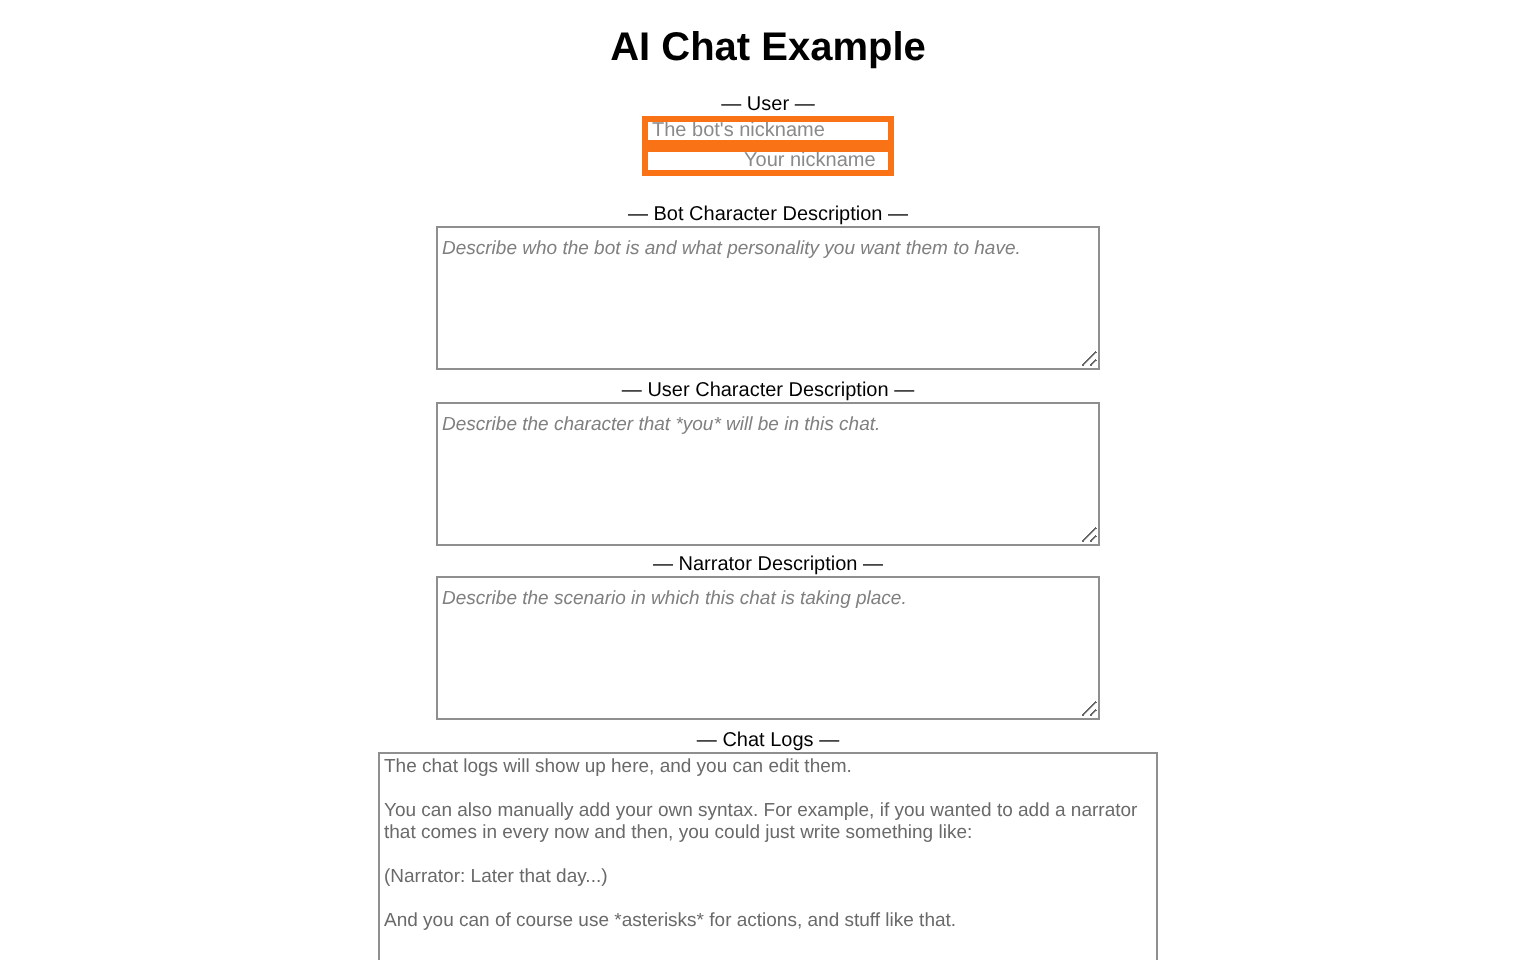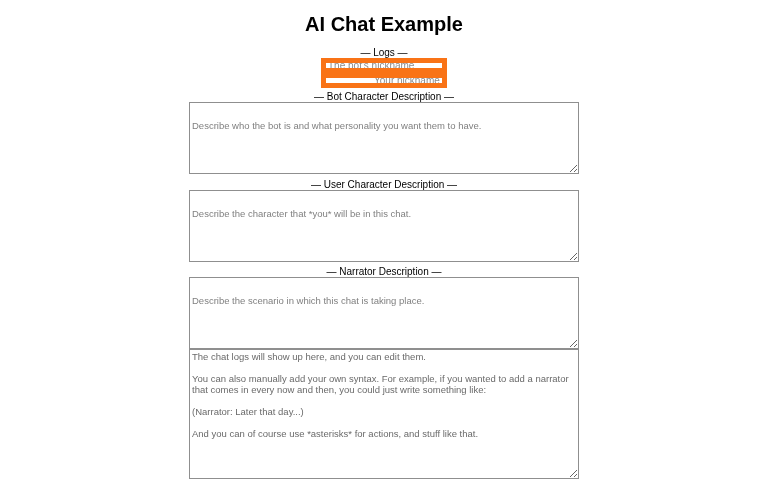--- a/index.html
+++ b/index.html
@@ -31,48 +31,49 @@
       height: 11px;
       color: #000;
     }
     .names-label { margin-top: 11px; }
     .name-input {
       display: block;
       margin: 0 auto;
       width: 126px;
       height: 15px;
       box-sizing: border-box;
-      border: 5px solid #f97316;
+      border: 3px solid #f97316;
       font-size: 10px;
       padding: 0 2px;
       font-family: "Liberation Sans", sans-serif;
       color: #333;
       background: #fff;
       text-align: left;
     }
     .name-input::placeholder { color: #8a8a8a; }
     .name-input + .name-input { margin-top: 0px; padding-left: 48px; }
     .desc-area {
       display: block;
       margin: 0 auto;
-      width: 390px;
+      width: 332px;
       height: 72px;
       box-sizing: border-box;
       border: 1px solid #8f8f8f;
       font-size: 9.5px;
       line-height: 11px;
-      padding: 17px 2px;
+      padding: 5px 2px;
       font-family: "Liberation Sans", sans-serif;
       resize: vertical;
       text-align: left;
       background: #fff;
       color: #555;
+      font-style: italic;
     }
     .desc-area::placeholder { color: #808080; }
-    .gap-label { margin-top: 3px; }
+    .gap-label { margin-top: 14px; }
     .chat-area {
       display: block;
       margin: 0 auto;
       width: 390px;
       height: 130px;
       box-sizing: border-box;
       border: 1px solid #8f8f8f;
       font-size: 9.5px;
       line-height: 11px;
       padding: 1px 2px;
@@ -83,33 +84,34 @@
       white-space: pre-wrap;
       overflow: hidden;
     }
   </style>
 </head>
 <body>
 
 <div class="page">
   <h1>AI Chat Example</h1>
 
-  <div class="section-label names-label">— Logs —</div>
+  <div class="section-label names-label">— User —</div>
   <input class="name-input" type="text" placeholder="The bot's nickname" style="">
   <input class="name-input" type="text" placeholder="Your nickname" style="">
 
   <div class="section-label gap-label">— Bot Character Description —</div>
   <textarea class="desc-area" placeholder="Describe who the bot is and what personality you want them to have." style=""></textarea>
 
   <div class="section-label gap-label" style="margin-top:5px;text-align:center;">— User Character Description —</div>
   <textarea class="desc-area" placeholder="Describe the character that *you* will be in this chat." style=""></textarea>
 
   <div class="section-label gap-label" style="margin-top:4px;">— Narrator Description —</div>
   <textarea class="desc-area" placeholder="Describe the scenario in which this chat is taking place." style=""></textarea>
 
+  <div class="section-label gap-label" style="margin-top:5px;">— Chat Logs —</div>
   <textarea class="chat-area" style="">The chat logs will show up here, and you can edit them.
 
 You can also manually add your own syntax. For example, if you wanted to add a narrator that comes in every now and then, you could just write something like:
 
 (Narrator: Later that day...)
 
 And you can of course use *asterisks* for actions, and stuff like that.</textarea>
 </div>
 
 </body></html>

